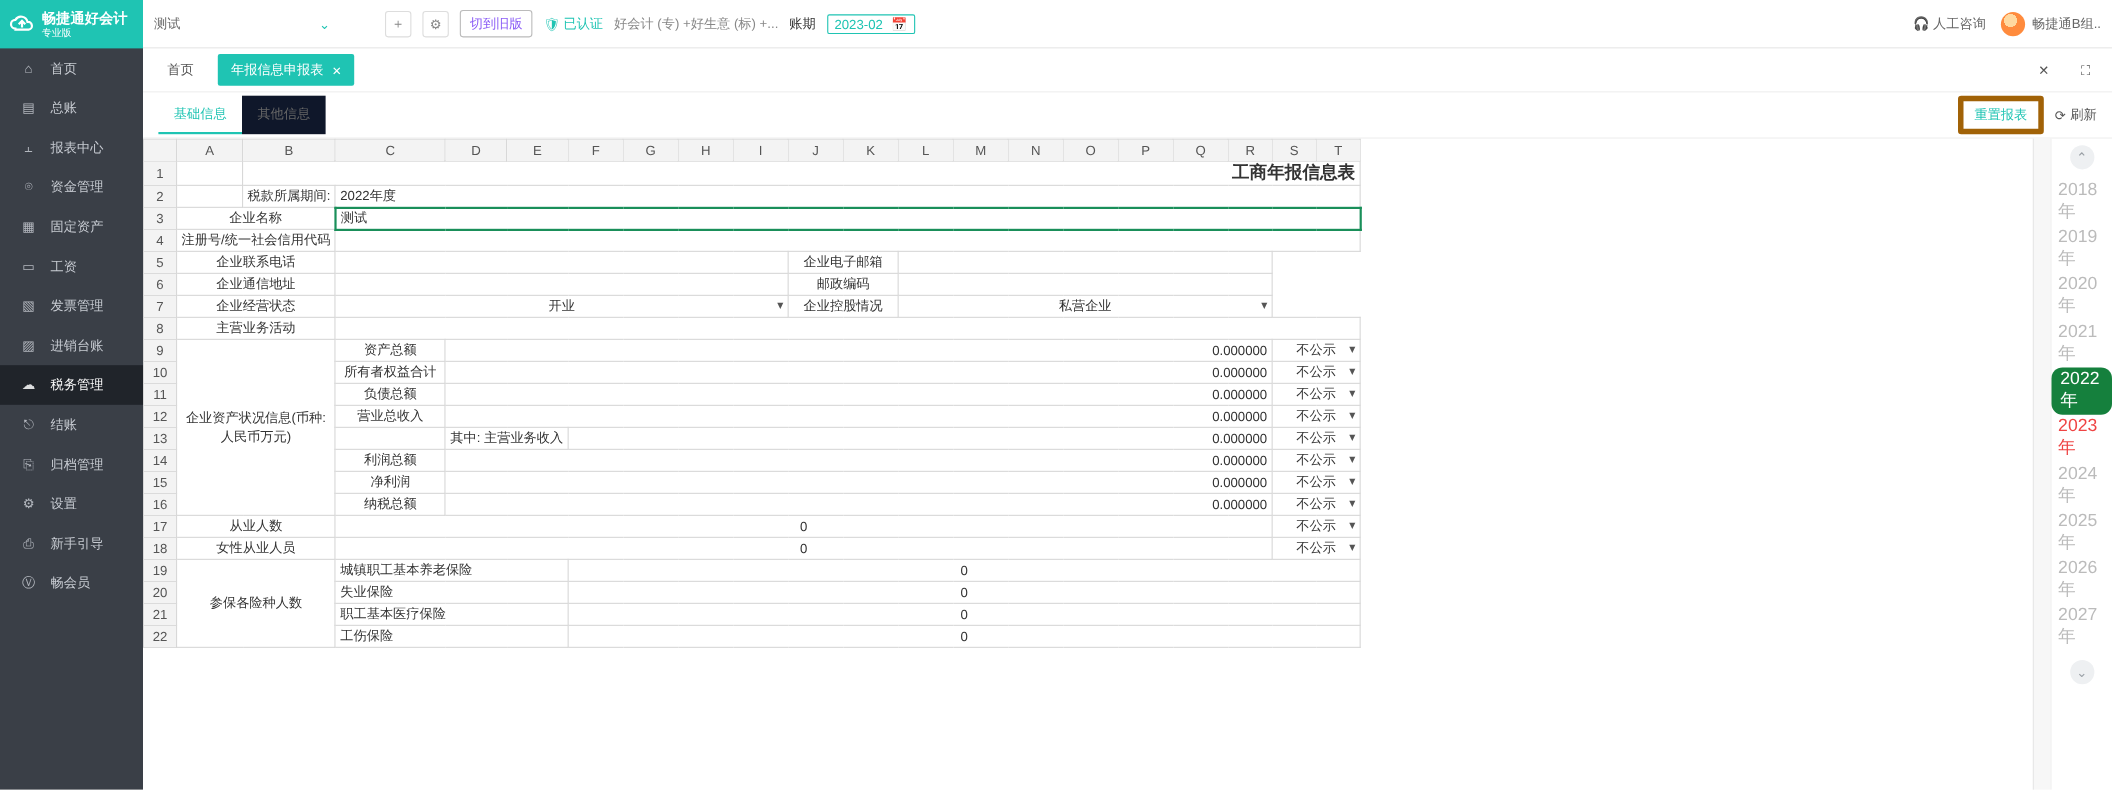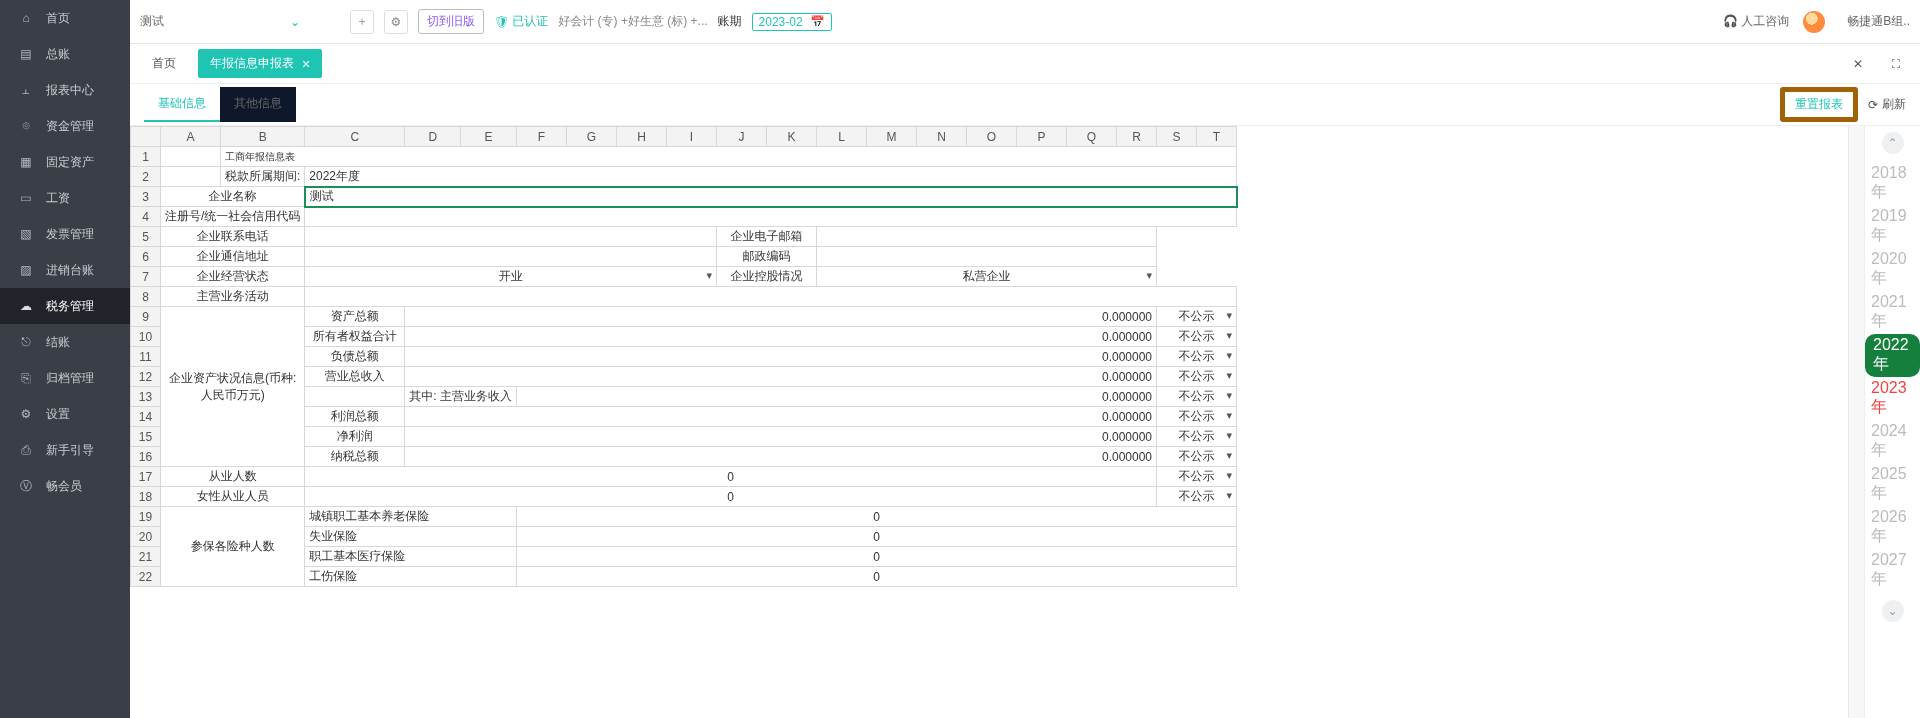--- a/index.html
+++ b/index.html
@@ -40,36 +40,46 @@
 .workspace{flex:1;display:flex;min-height:0}
 .sheet-wrap{flex:1;overflow:auto;position:relative}
 .sheet{border-collapse:collapse;table-layout:fixed}
 .sheet td,.sheet th{border:1px solid #d8d8d8;height:20px;font-size:12px;padding:0 4px;white-space:nowrap;overflow:hidden;text-overflow:ellipsis}
 .sheet th{background:#f3f3f3;font-weight:normal;color:#555;text-align:center;position:sticky;top:0}
 .sheet .rowhdr{background:#f3f3f3;text-align:center;color:#555;position:sticky;left:0;width:30px}
 .sheet .lbl{text-align:center;background:#fff}
 .sheet .val{text-align:left}
 .sheet .num{text-align:right}
 .sheet .ctr{text-align:center}
-.sheet .title{text-align:left;font-size:10px;font-weight:normal}
+.sheet .title{text-align:right;font-size:16px;font-weight:bold}
 .sheet .sel{border:2px solid #1a8f5a}
 .dd{position:relative}
 .dd::after{content:"▾";position:absolute;right:4px;top:2px;color:#555;font-size:11px}
 .year-rail{width:56px;border-left:1px solid #eee;display:flex;flex-direction:column;align-items:center;padding:6px 0;gap:8px;color:#bbb}
 .year-rail .arrow{width:22px;height:22px;border-radius:50%;background:#eef0f2;display:flex;align-items:center;justify-content:center;cursor:pointer;color:#9aa0a6}
 .year-item{font-size:16px;cursor:pointer;padding:2px 6px}
 .year-item.dark{color:#ef4444}
 .year-item.active{background:#15803d;color:#fff;border-radius:10px;padding:2px 8px}
 .scroll-gutter{width:16px;background:#f7f7f7;border-left:1px solid #e6e6e6}
 </style>
 </head>
 <body>
 
 <div class="app">
   <div class="sidebar">
+    <div class="logo">
+      <svg class="logo-icon" viewBox="0 0 24 24" fill="none" stroke="#fff" stroke-width="2">
+          <path d="M6 16a4 4 0 010-8 6 6 0 0111 2 3.5 3.5 0 011 7H6z"></path>
+          <path d="M12 9v6M9 12l3-3 3 3"></path>
+        </svg>
+      <div>
+        <span>畅捷通好会计</span>
+        <span class="sub">专业版</span>
+      </div>
+    </div>
     <div id="nav">
         <div class="nav-item">
           <span class="nav-icon">⌂</span>
           <span>首页</span>
         </div>
         <div class="nav-item">
           <span class="nav-icon">▤</span>
           <span>总账</span>
         </div>
         <div class="nav-item">
@@ -140,21 +150,21 @@
       <div class="period">账期</div>
       <div class="period-val">
         <span>2023-02</span>
         <span style="margin-left:4px">📅</span>
       </div>
       <div class="topbar-right">
         <span>
           <span>🎧</span>
           <span>人工咨询</span>
         </span>
-        <span style="display:flex;align-items:center;gap:22px">
+        <span style="display:flex;align-items:center;gap:6px">
           <span class="avatar"></span>
           <span>畅捷通B组..</span>
         </span>
       </div>
     </div>
 
     <div class="tabs">
       <div class="tab">首页</div>
       <div class="tab active">
         <span>年报信息申报表</span>

